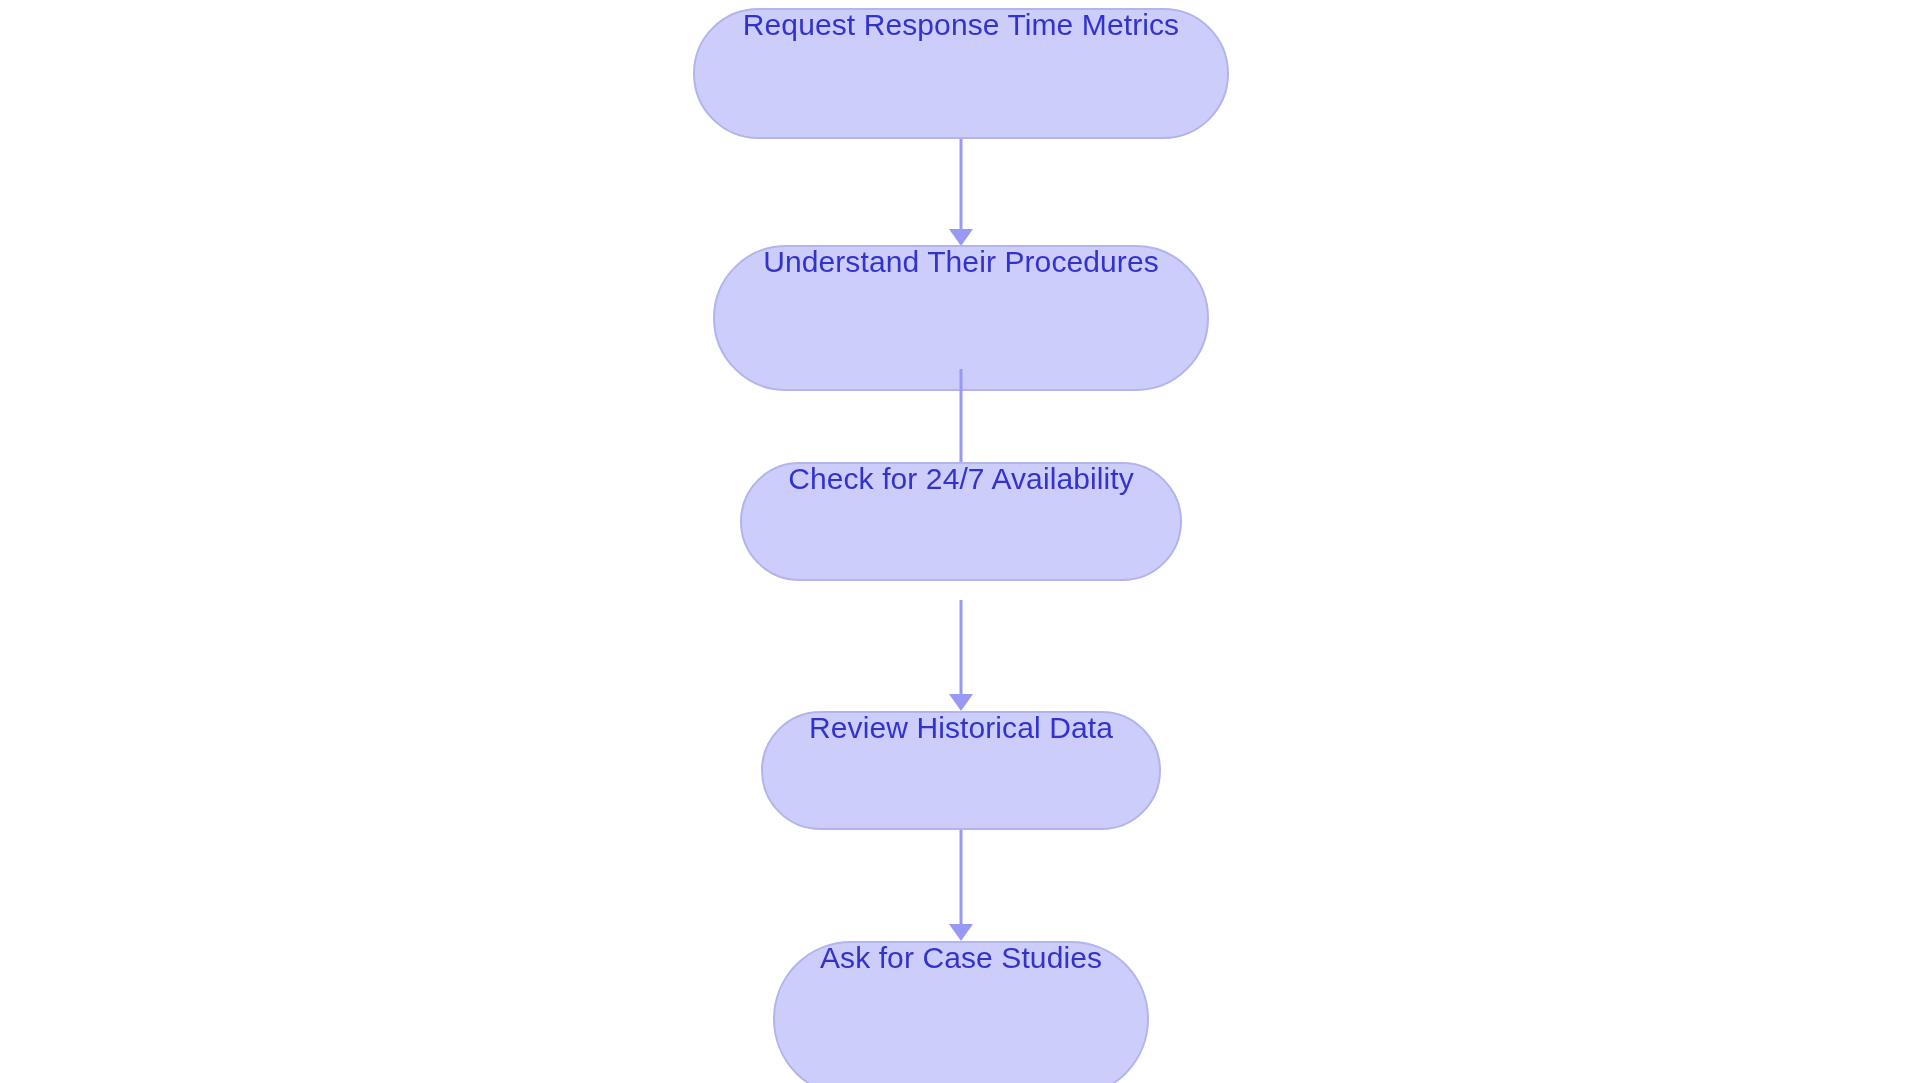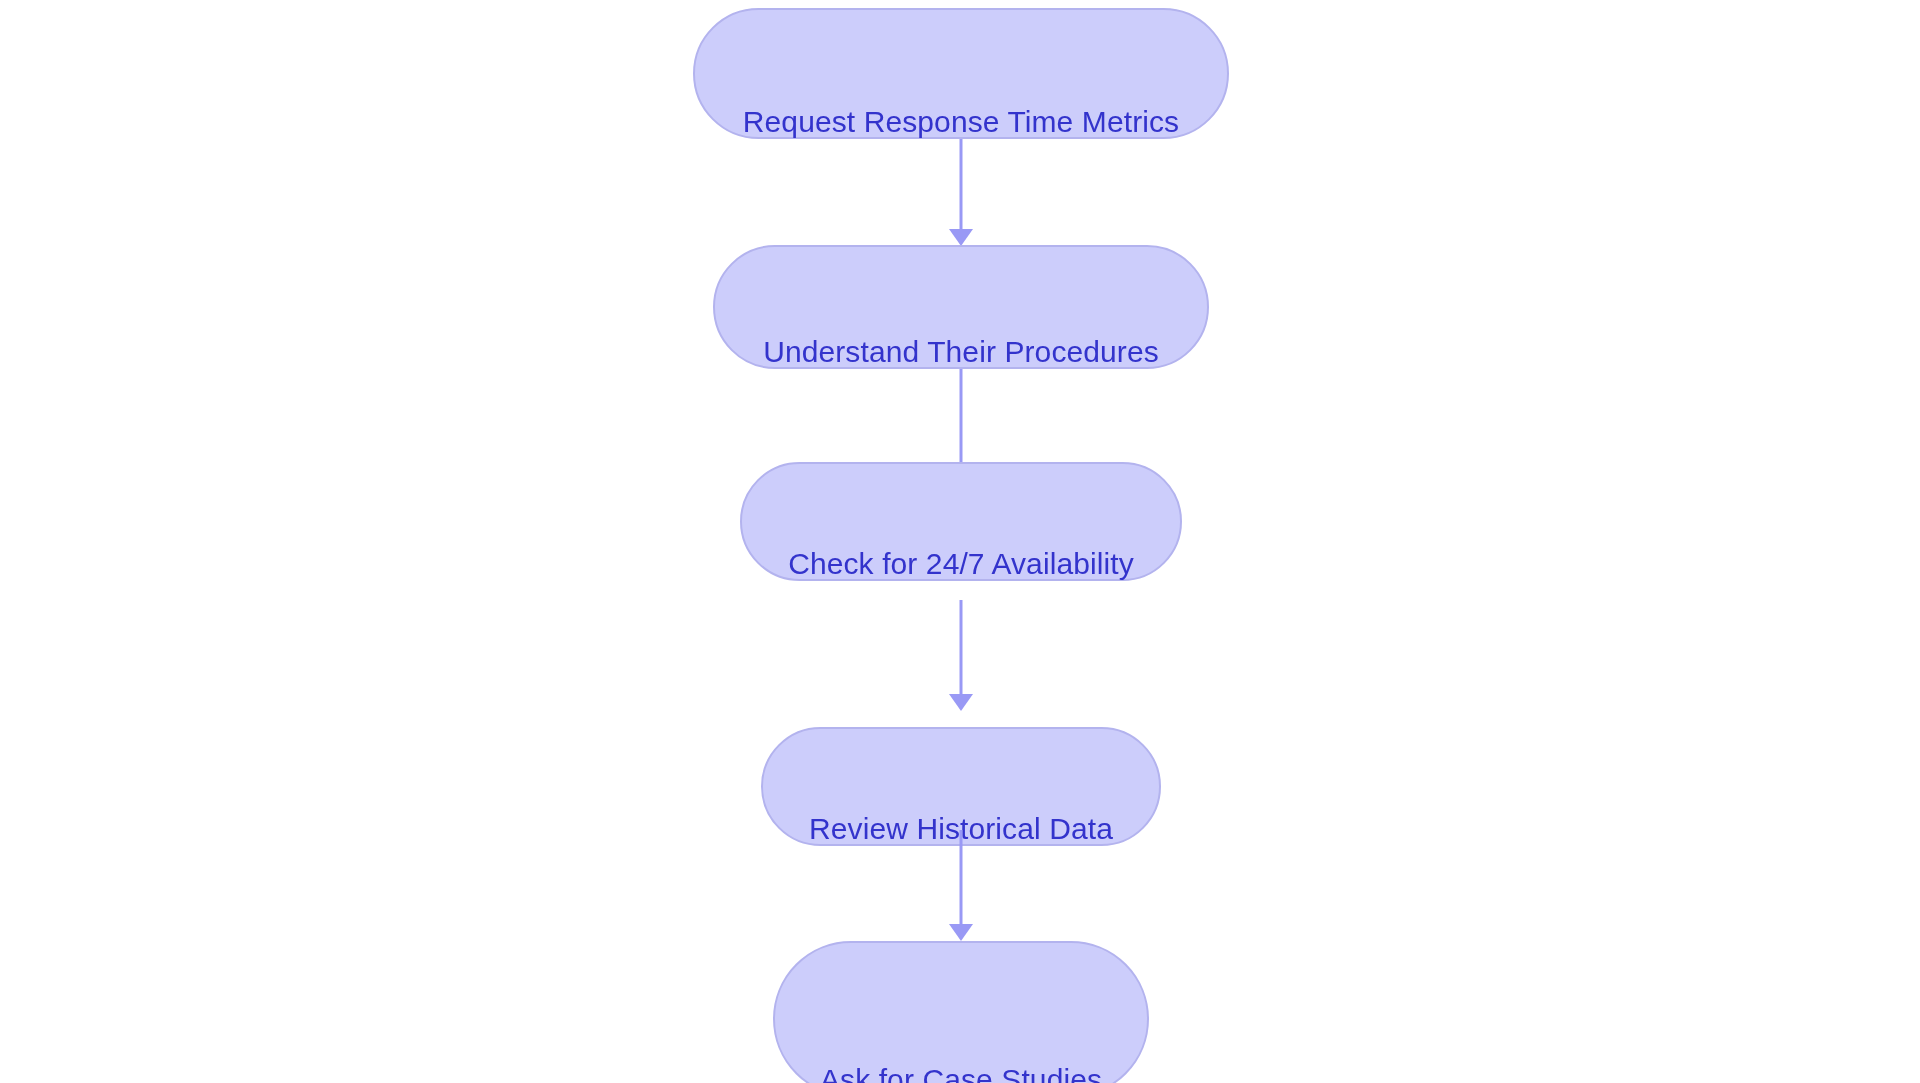--- a/index.html
+++ b/index.html
@@ -19,21 +19,21 @@
     height: 1083px;
     background: #ffffff;
   }
   .flow-node {
     position: absolute;
     box-sizing: border-box;
     background: #cccdfb;
     border: 2px solid #b3b3ee;
     border-radius: 999px;
     display: flex;
-    align-items: flex-end;
+    align-items: flex-start;
     justify-content: center;
     color: #3333cc;
     font-family: "Liberation Sans", sans-serif;
     font-size: 30px;
     font-weight: 400;
     letter-spacing: 0.1px;
     white-space: nowrap;
     line-height: 1;
     user-select: none;
   }
@@ -48,23 +48,23 @@
   }
   .flow-connector svg {
     display: block;
     width: 100%;
     height: 100%;
     overflow: visible;
   }
 
   
   #node-0 { left: 693px;  top: 8px;    width: 536px; height: 131px; }
-  #node-1 { left: 713px;  top: 245px;  width: 496px; height: 124px; }
+  #node-1 { left: 713px;  top: 245px;  width: 496px; height: 146px; }
   #node-2 { left: 740px;  top: 462px;  width: 442px; height: 119px; }
-  #node-3 { left: 761px;  top: 711px;  width: 400px; height: 119px; margin-top: 16px; }
+  #node-3 { left: 761px;  top: 711px;  width: 400px; height: 119px; }
   #node-4 { left: 773px;  top: 941px;  width: 376px; height: 156px; }
 
   
   #connector-0 { left: 941px; top: 139px; height: 107px; }
   #connector-1 { left: 941px; top: 369px; height: 112px; }
   #connector-2 { left: 941px; top: 600px; height: 111px; }
   #connector-3 { left: 941px; top: 830px; height: 111px; }
 </style>
 </head>
 <body>

